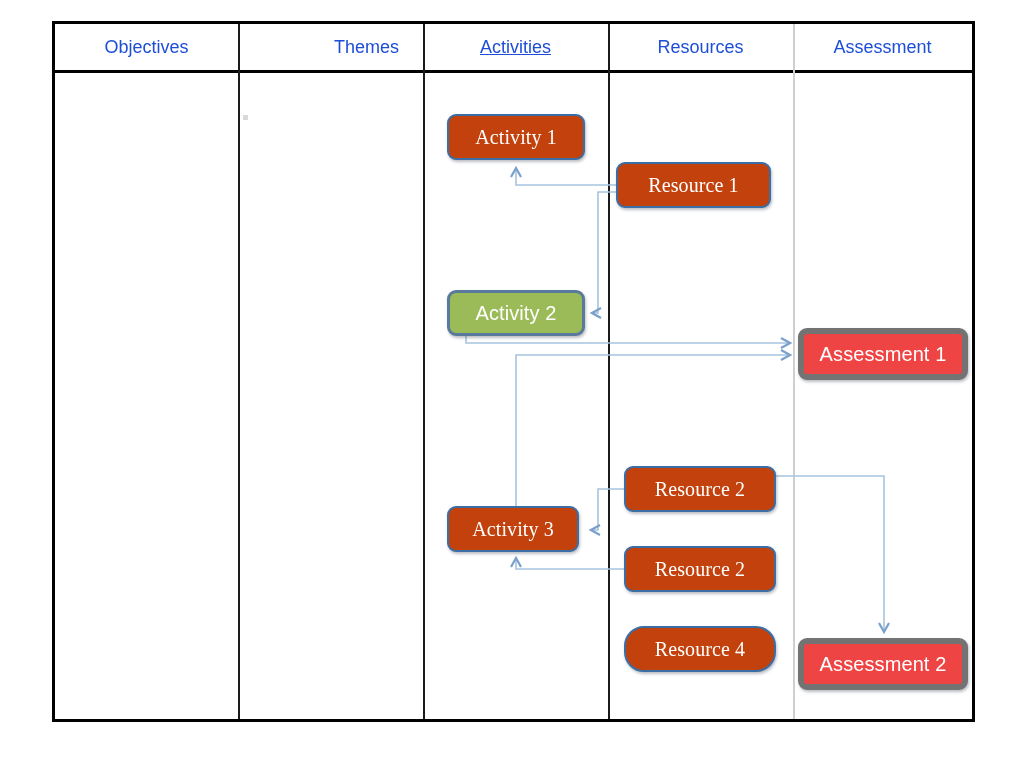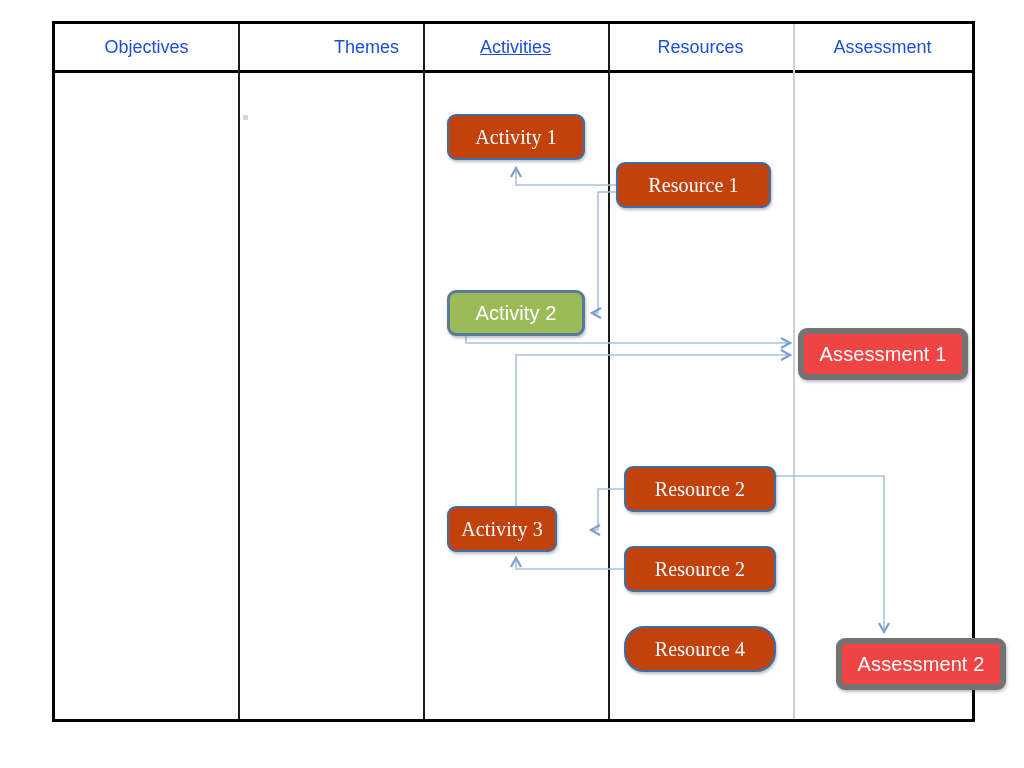--- a/index.html
+++ b/index.html
@@ -161,27 +161,27 @@
 
       <path d="M776,476 L884,476 L884,632" marker-end="url(#ah-generic)"></path>
 
     </g>
   </svg>
 
   <div class="node blue" style="left:447px; top:114px; width:138px; height:46px;">Activity 1</div>
 
   <div class="node green" style="left:447px; top:290px; width:138px; height:46px;">Activity 2</div>
 
-  <div class="node blue" style="left:447px; top:506px; width:110px; height:46px;">Activity 3</div>
+  <div class="node blue" style="left:447px; top:506px; width:132px; height:46px;">Activity 3</div>
 
   <div class="node blue" style="left:616px; top:162px; width:155px; height:46px;">Resource 1</div>
 
   <div class="node blue" style="left:624px; top:466px; width:152px; height:46px;">Resource 2</div>
 
   <div class="node blue" style="left:624px; top:546px; width:152px; height:46px;">Resource 2</div>
 
   <div class="node blue" style="left:624px; top:626px; width:152px; height:46px;border-radius:20px;">Resource 4</div>
 
   <div class="node orange" style="left:798px; top:328px; width:170px; height:52px;">Assessment 1</div>
 
-  <div class="node orange" style="left:798px; top:638px; width:170px; height:52px;margin-left:38px;">Assessment 2</div>
+  <div class="node orange" style="left:798px; top:638px; width:170px; height:52px;">Assessment 2</div>
 
 </div>
 
 </body></html>

